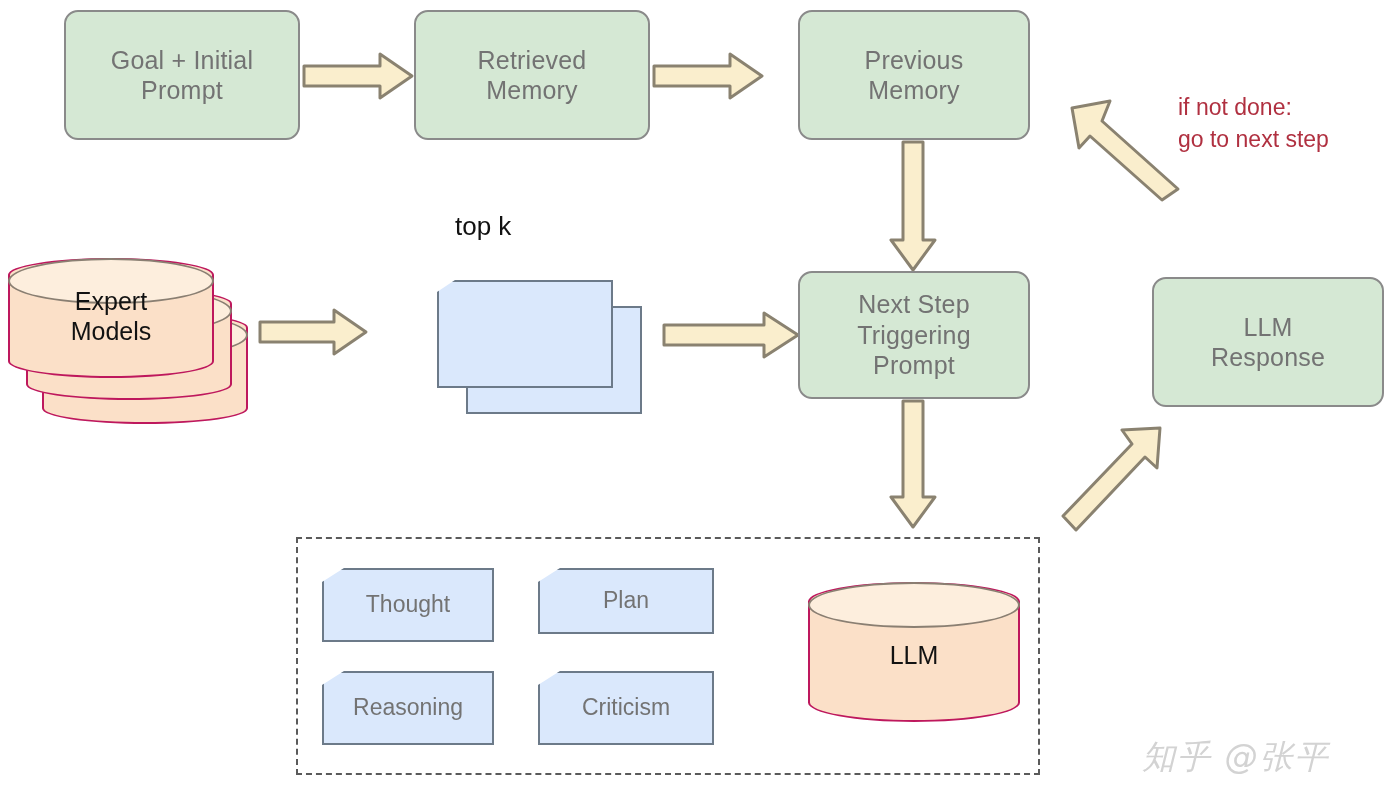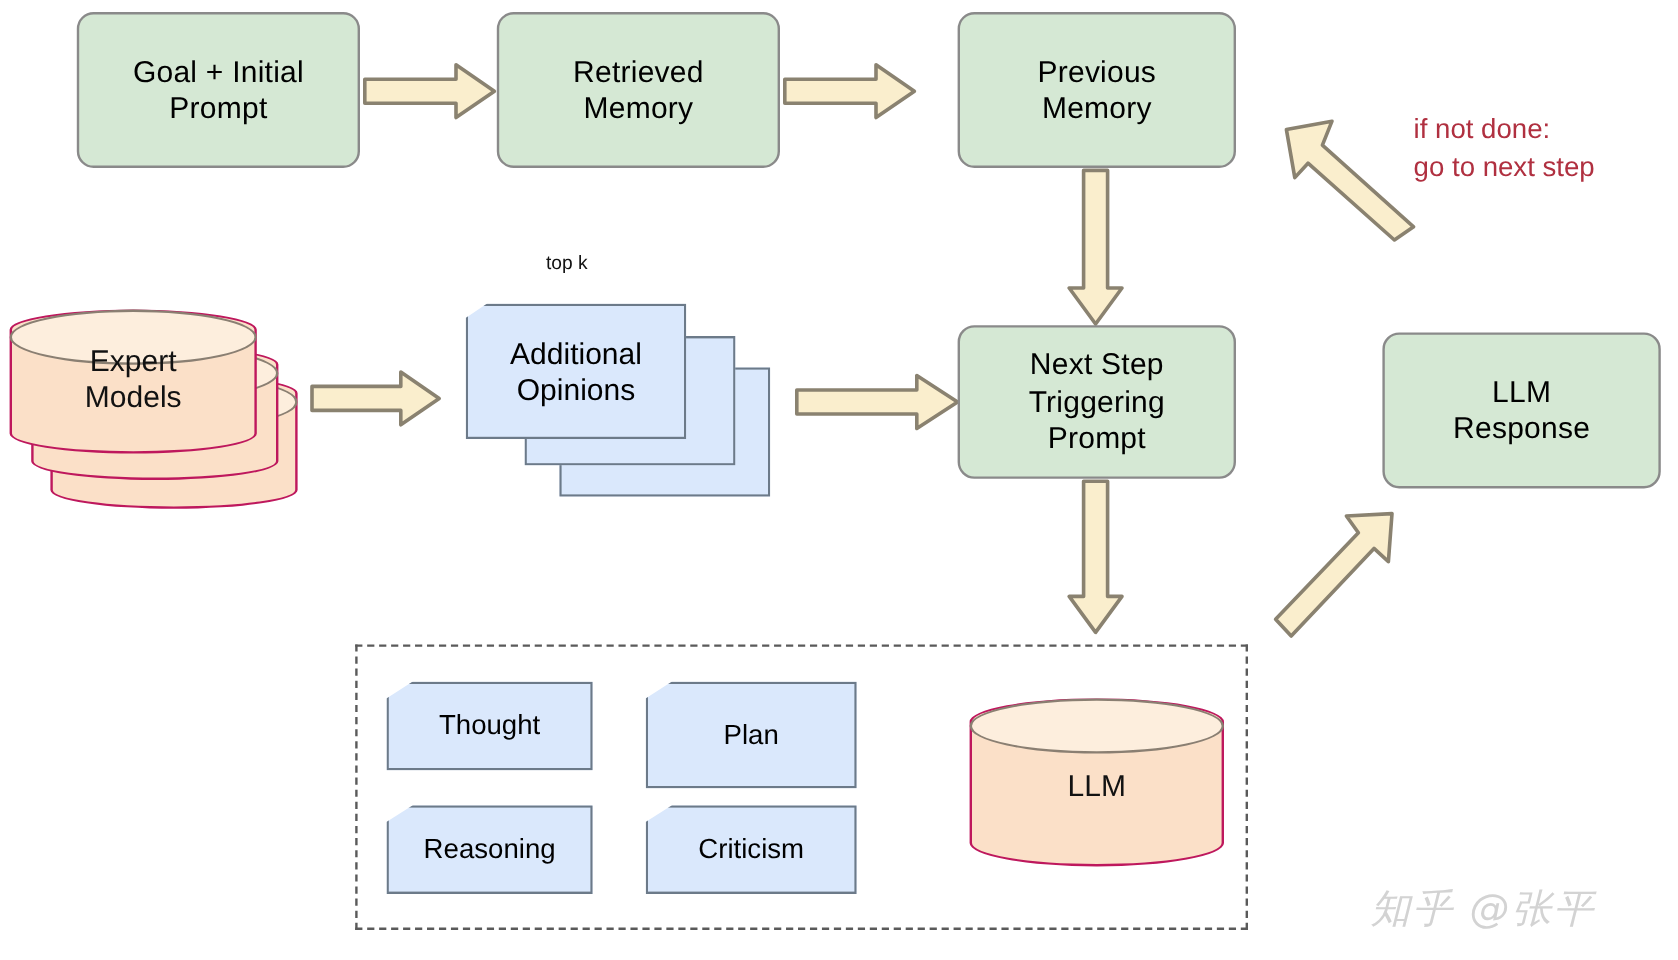--- a/index.html
+++ b/index.html
@@ -15,21 +15,21 @@
     font-family: "Liberation Sans", sans-serif;
     overflow: hidden;
   }
   .node {
     position: absolute;
     box-sizing: border-box;
     display: flex;
     align-items: center;
     justify-content: center;
     text-align: center;
-    color: #000000;
+    color: #737373;
   }
   
   .greenbox {
     background: #d5e8d4;
     border: 2px solid #8a8a8a;
     border-radius: 14px;
     font-size: 25px;
     line-height: 1.22;
     letter-spacing: .2px;
   }
@@ -72,21 +72,21 @@
     left: 0; right: 0;
     text-align: center;
     font-size: 25px;
     line-height: 1.2;
     color: #121212;
     z-index: 4;
   }
   .plaintext {
     position: absolute;
     color: #121212;
-    font-size: 16px;
+    font-size: 26px;
     line-height: 1.25;
     white-space: pre;
   }
   .notetext {
     position: absolute;
     color: #b03040;
     font-size: 23px;
     line-height: 1.32;
     white-space: pre;
   }
@@ -169,24 +169,20 @@
   <div class="arrow" style="left:258px; top:308px; width:110px; height:48px;">
     <svg width="110" height="48" viewBox="0 0 110 48">
       <polygon points="2,14 76,14 76,2 108,24 76,46 76,34 2,34" fill="#faeecd" stroke="#8a8270" stroke-width="3" stroke-linejoin="round"></polygon>
     </svg>
   </div>
 
   <div class="plaintext" style="left:455px; top:210px;">top k</div>
 
   <div class="card-plain" style="left:466px; top:306px; width:176px; height:108px; z-index:1; clip-path: polygon(18px 0, 100% 0, 100% 100%, 0 100%, 0 12px);"></div>
   <div class="card-plain" style="left:437px; top:280px; width:176px; height:108px; z-index:2; clip-path: polygon(18px 0, 100% 0, 100% 100%, 0 100%, 0 12px);"></div>
-  <div class="node card" style="left:388px; top:253px; width:184px; height:113px; z-index:3;">
-    <span style="white-space:pre-line;">Additional
-Opinions</span>
-  </div>
 
   <div class="arrow" style="left:662px; top:310px; width:138px; height:50px;">
     <svg width="138" height="50" viewBox="0 0 138 50">
       <polygon points="2,15 102,15 102,3 136,25 102,47 102,35 2,35" fill="#faeecd" stroke="#8a8270" stroke-width="3" stroke-linejoin="round"></polygon>
     </svg>
   </div>
 
   <div class="node greenbox" style="left:798px; top:271px; width:232px; height:128px;">
     <span style="white-space:pre-line;">Next Step
 Triggering
@@ -208,21 +204,21 @@
     <svg width="108" height="110" viewBox="0 0 108 110">
       <polygon points="62,6 100,4 97,44 85,33 16,106 3,92 72,20" fill="#faeecd" stroke="#8a8270" stroke-width="3" stroke-linejoin="round"></polygon>
     </svg>
   </div>
 
   <div class="dashbox" style="left:296px; top:537px; width:744px; height:238px;"></div>
 
   <div class="node card small" style="left:322px; top:568px; width:172px; height:74px;">
     <span>Thought</span>
   </div>
-  <div class="node card small" style="left:538px; top:568px; width:176px; height:89px;">
+  <div class="node card small" style="left:538px; top:568px; width:176px; height:66px;">
     <span>Plan</span>
   </div>
   <div class="node card small" style="left:538px; top:671px; width:176px; height:74px;">
     <span>Criticism</span>
   </div>
   <div class="node card small" style="left:322px; top:671px; width:172px; height:74px;">
     <span>Reasoning</span>
   </div>
 
   <div class="cyl" style="left:808px; top:582px; width:212px; height:140px;">

